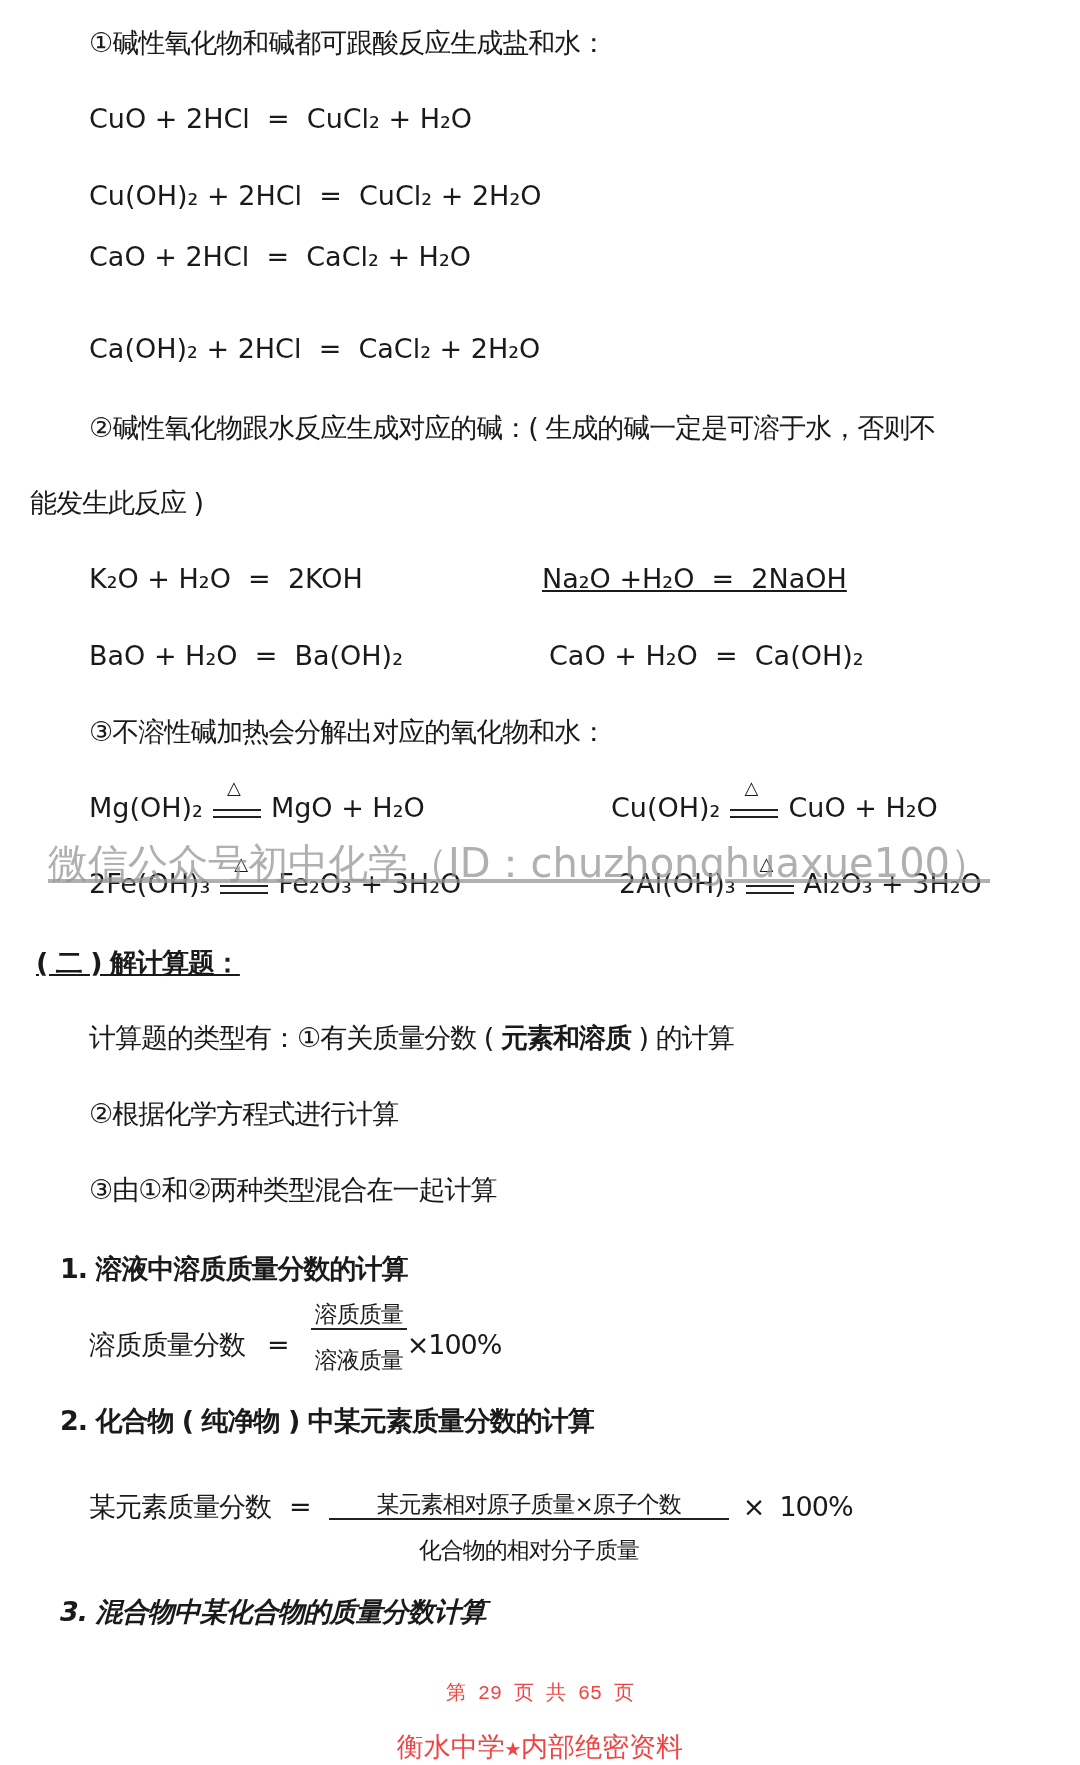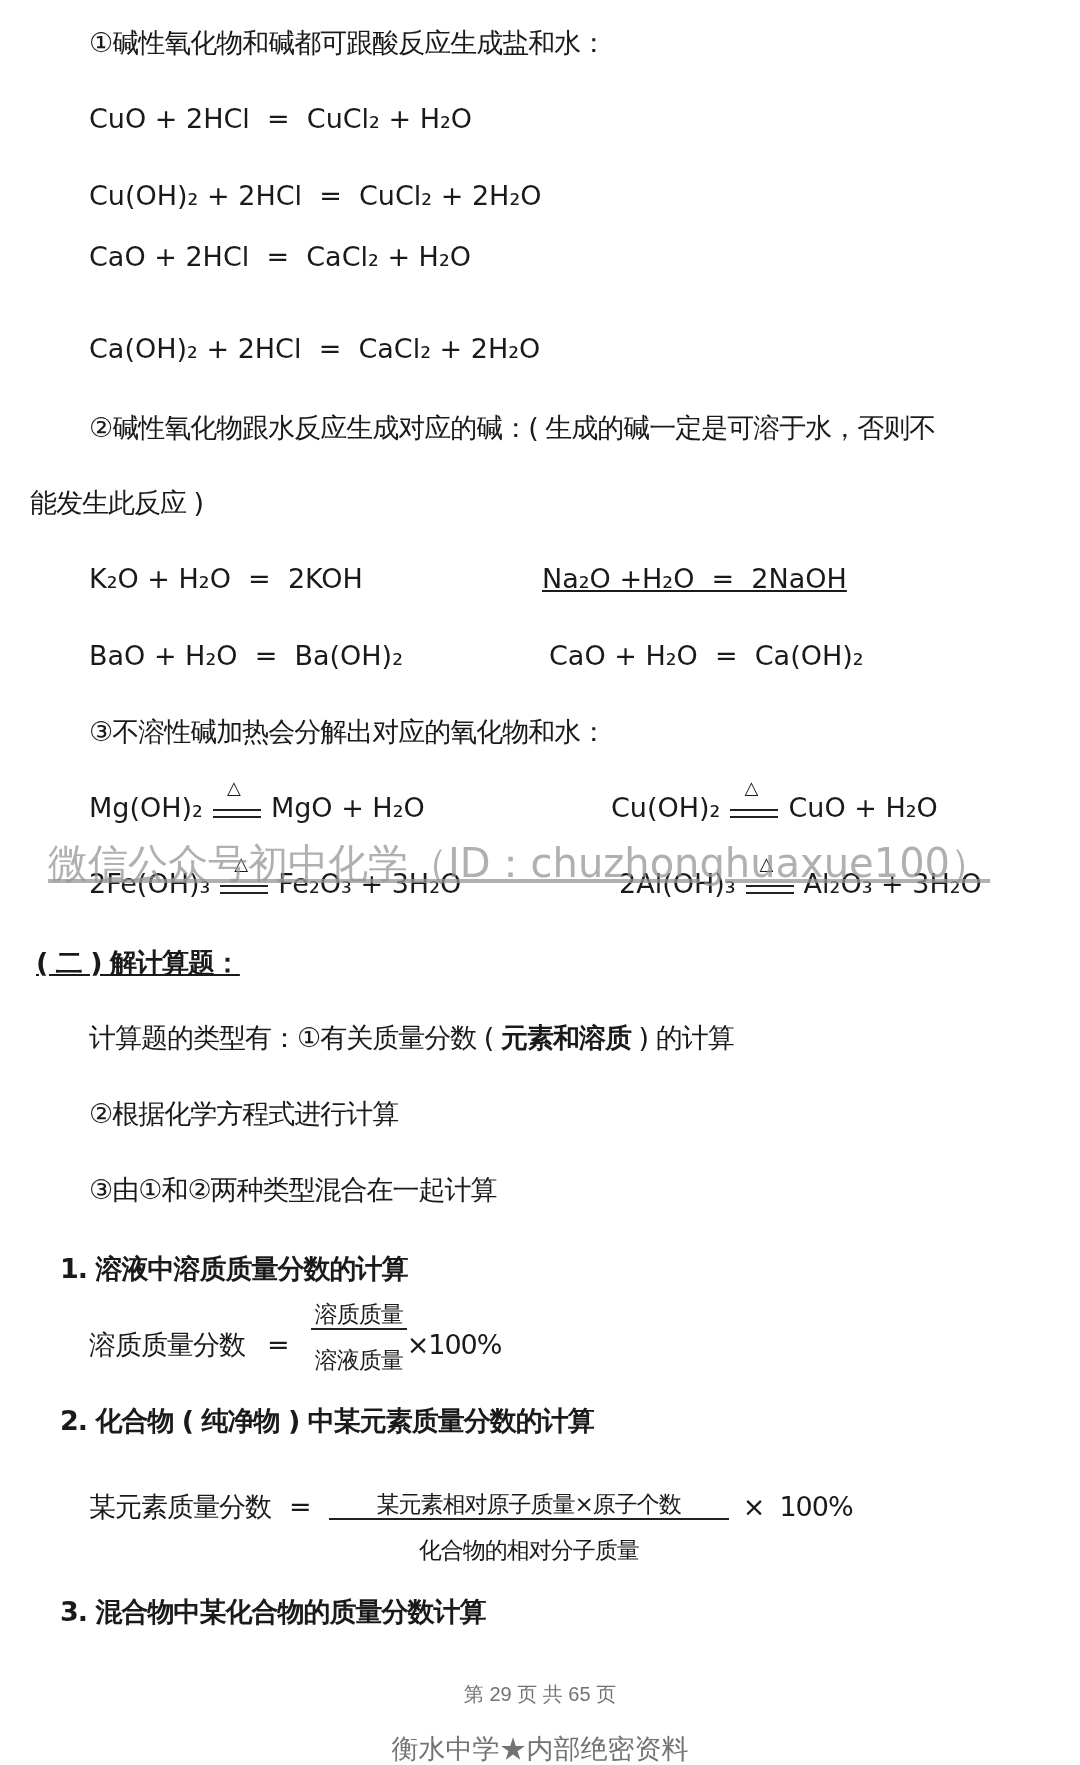--- a/index.html
+++ b/index.html
@@ -9,21 +9,21 @@
   .b{font-weight:bold;}
   .eq{display:inline-block;position:relative;width:56px;height:34px;vertical-align:middle;margin:0 6px;}
   .eq .tri{position:absolute;left:18px;top:-14px;font-size:18px;line-height:18px;}
   .eq .l1{position:absolute;left:4px;right:4px;top:16px;border-top:2px solid #222;}
   .eq .l2{position:absolute;left:4px;right:4px;top:23px;border-top:2px solid #222;}
   .frac{display:inline-flex;flex-direction:column;align-items:center;vertical-align:middle;}
   .frac .num{font-size:23px;line-height:28px;padding:0 4px;}
   .frac .bar{align-self:stretch;border-top:2px solid #222;}
   .frac .den{font-size:23px;line-height:28px;padding:16px 4px;}
   .wm{position:absolute;left:48px;top:838px;font-size:40px;line-height:50px;color:rgba(150,150,150,0.75);white-space:nowrap;pointer-events:none;text-decoration:underline;}
-  .footer{position:absolute;left:0;width:1080px;text-align:center;font-family:Liberation Sans, sans-serif;color:#737373;}
+  .footer{position:absolute;left:0;width:1080px;text-align:center;font-family:Liberation Mono, monospace;color:#ef4444;}
 </style>
 </head>
 <body>
 
 <div class="ln cn" style="left:89px;top:26px;">①碱性氧化物和碱都可跟酸反应生成盐和水：</div>
 
 <div class="ln" style="left:89px;top:102px;"><span>CuO + 2HCl</span>&nbsp;&nbsp;=&nbsp;&nbsp;<span>CuCl₂ + H₂O</span></div>
 <div class="ln" style="left:89px;top:179px;"><span>Cu(OH)₂ + 2HCl</span>&nbsp;&nbsp;=&nbsp;&nbsp;<span>CuCl₂ + 2H₂O</span></div>
 <div class="ln" style="left:89px;top:240px;"><span>CaO + 2HCl</span>&nbsp;&nbsp;=&nbsp;&nbsp;<span>CaCl₂ + H₂O</span></div>
 <div class="ln" style="left:89px;top:332px;"><span>Ca(OH)₂ + 2HCl</span>&nbsp;&nbsp;=&nbsp;&nbsp;<span>CaCl₂ + 2H₂O</span></div>
@@ -76,16 +76,16 @@
   <span>某元素质量分数</span>
   <span style="margin:0 18px;">=</span>
   <span class="frac" style="width:400px;">
     <span class="num">某元素相对原子质量×原子个数</span>
     <span class="bar"></span>
     <span class="den">化合物的相对分子质量</span>
   </span>
   <span style="margin-left:14px;white-space:pre;">×  100%</span>
 </div>
 
-<div class="ln cn b" style="left:60px;top:1595px;">3. 混合物中某化合物的质量分数计算</div>
+<div class="ln cn b" style="left:60px;top:1595px;font-style:italic;">3. 混合物中某化合物的质量分数计算</div>
 
 <div class="footer" style="top:1682px;font-size:20px;line-height:24px;">第 29 页 共 65 页</div>
 <div class="footer" style="top:1733px;font-size:27px;line-height:32px;">衡水中学★内部绝密资料</div>
 
 </body></html>

